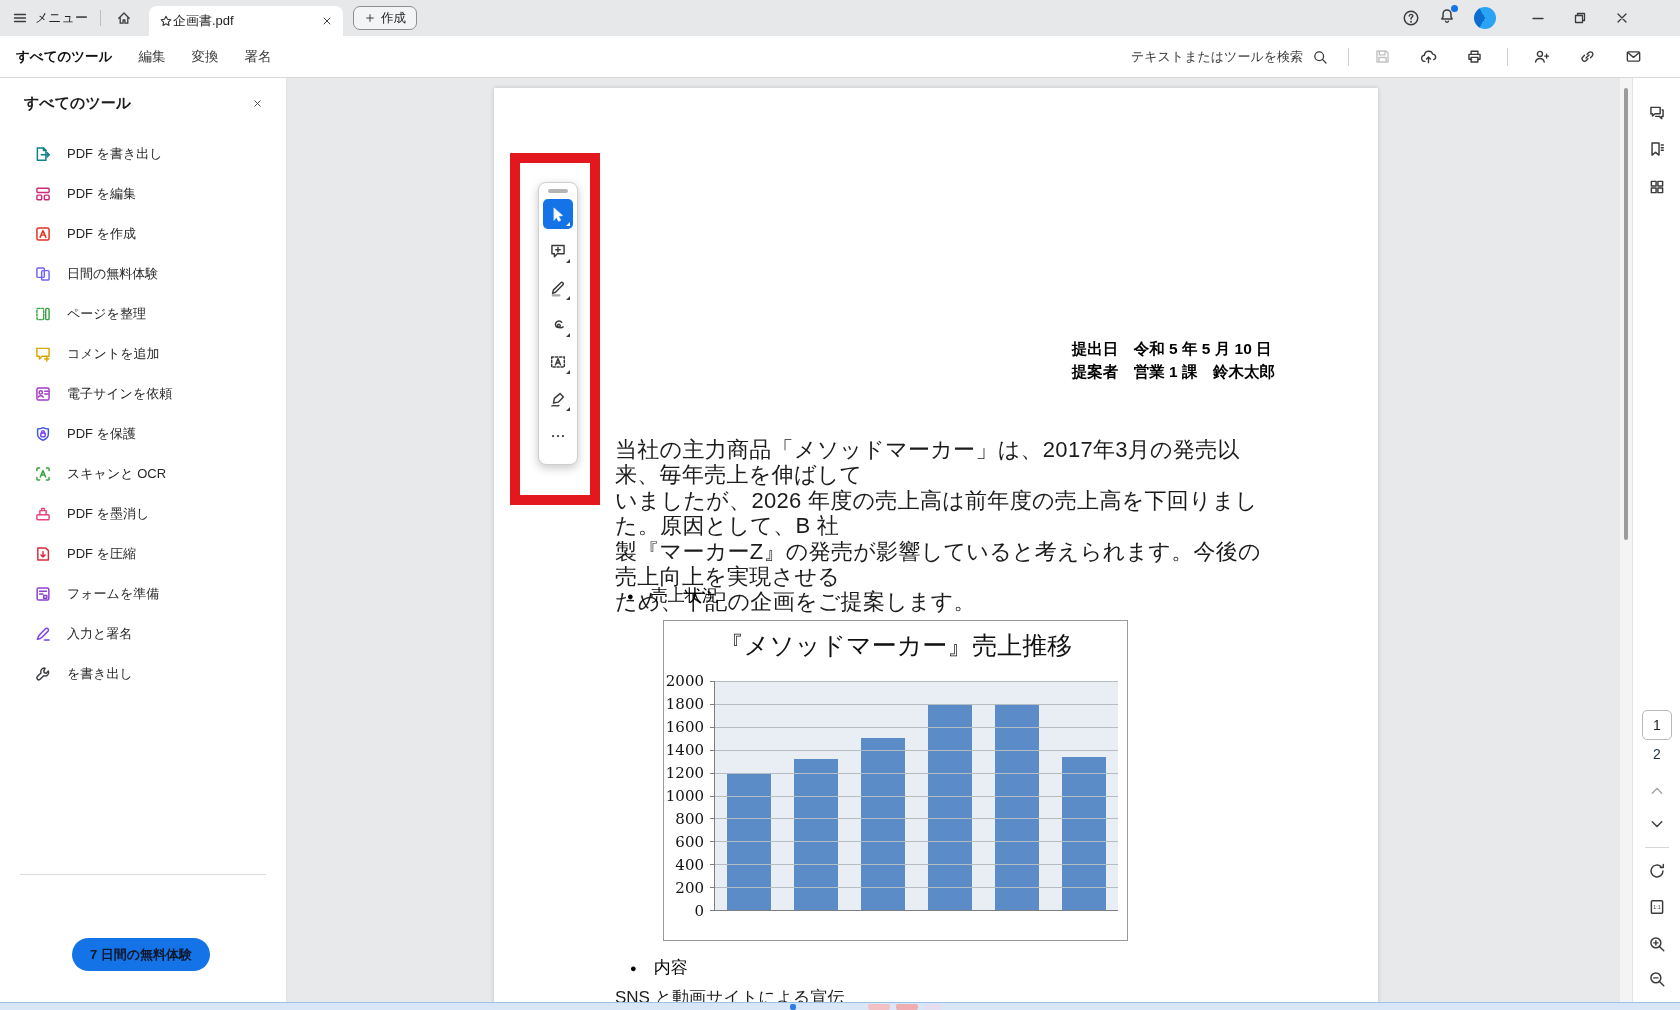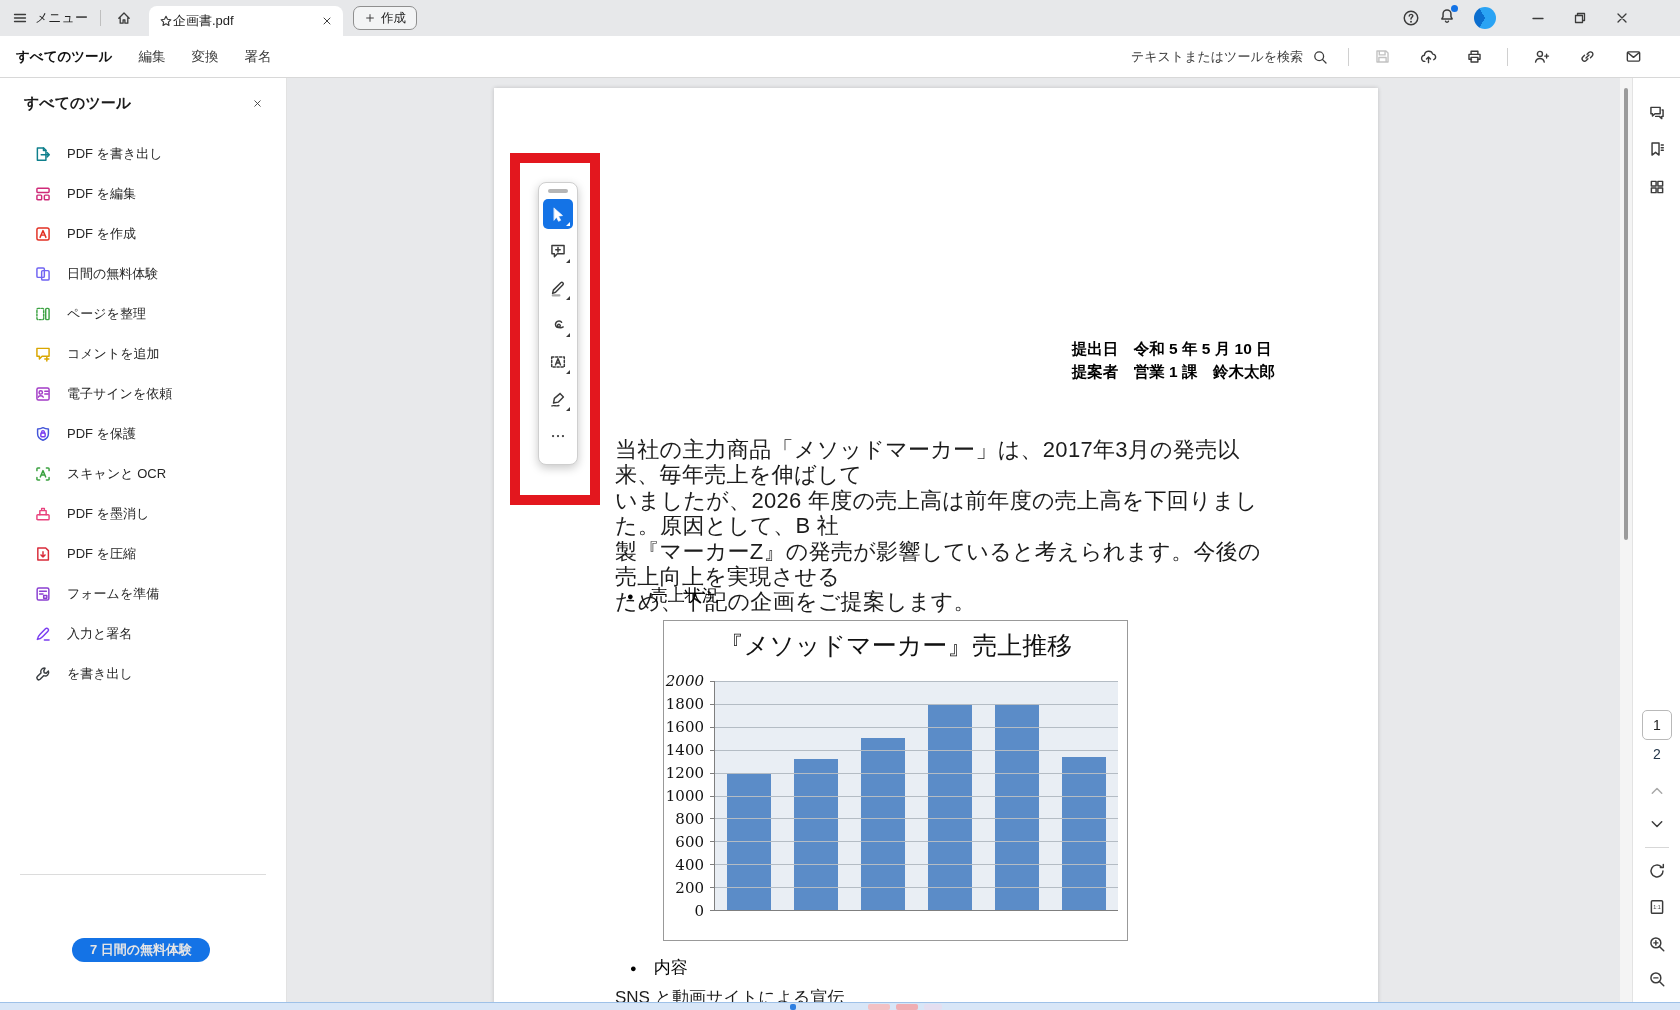--- a/index.html
+++ b/index.html
@@ -57,22 +57,22 @@
   .panel-close { margin-left:auto; width:22px; height:22px; display:flex;
     align-items:center; justify-content:center; }
   .panel-close .icon { width:11px; height:11px; }
   .tools-list { position:absolute; left:0; top:56px; width:100%; list-style:none; }
   .tool-item { height:40px; display:flex; align-items:center; padding-left:34px; gap:15px; cursor:default; }
   .tool-item .icon { width:18px; height:18px; }
   .tool-item .lbl { font-size:13px; color:#262626; }
   .panel-divider { position:absolute; left:20px; right:20px; top:796px; height:1px; background:#dcdcdc; }
   .panel-caption { position:absolute; left:17px; top:810px; width:253px; text-align:center;
     font-size:12.5px; line-height:17px; color:#222; }
-  .trial-btn { position:absolute; left:72px; top:860px; width:138px; height:24px;
-    border:none; border-radius:17px; background:#1473e6; color:#e5e5e5;
+  .trial-btn { position:absolute; left:72px; top:860px; width:138px; height:33px;
+    border:none; border-radius:17px; background:#1473e6; color:#0f172a;
     font-size:13px; font-weight:bold; font-family:inherit; }
 
   
   .canvas { left:287px; top:78px; width:1333px; height:932px; background:#e8e9eb; overflow:hidden; }
   .page { position:absolute; left:207px; top:10px; width:884px; height:922px; background:#fff;
     box-shadow:0 0 4px rgba(0,0,0,.18); color:#1f1f1f; }
   .doc-title { position:absolute; left:0; top:133px; width:100%; text-align:center;
     font-family:"DejaVu Serif","Liberation Serif",serif; font-weight:bold;
     font-size:35px; line-height:47px; color:#000; }
   .doc-meta { position:absolute; right:103px; top:249px; text-align:left;
@@ -444,21 +444,21 @@
         </div>
 
       <div class="bullet-row" style="left:133px; top:496px;">
         <span class="bullet-dot">●</span>
         <span>売上状況</span>
       </div>
 
       <div class="chart">
         <div class="chart-title">『メソッドマーカー』売上推移</div>
         <div class="chart-ylabels">
-            <div class="ylabel" style="top: calc(0% - 9px); font-style: italic;">2000</div>
+            <div class="ylabel" style="top: calc(0% - 9px);">2000</div>
             <div class="ylabel" style="top: calc(10% - 9px);">1800</div>
             <div class="ylabel" style="top: calc(20% - 9px);">1600</div>
             <div class="ylabel" style="top: calc(30% - 9px);">1400</div>
             <div class="ylabel" style="top: calc(40% - 9px);">1200</div>
             <div class="ylabel" style="top: calc(50% - 9px);">1000</div>
             <div class="ylabel" style="top: calc(60% - 9px);">800</div>
             <div class="ylabel" style="top: calc(70% - 9px);">600</div>
             <div class="ylabel" style="top: calc(80% - 9px);">400</div>
             <div class="ylabel" style="top: calc(90% - 9px);">200</div>
             <div class="ylabel" style="top: calc(100% - 9px);">0</div>

